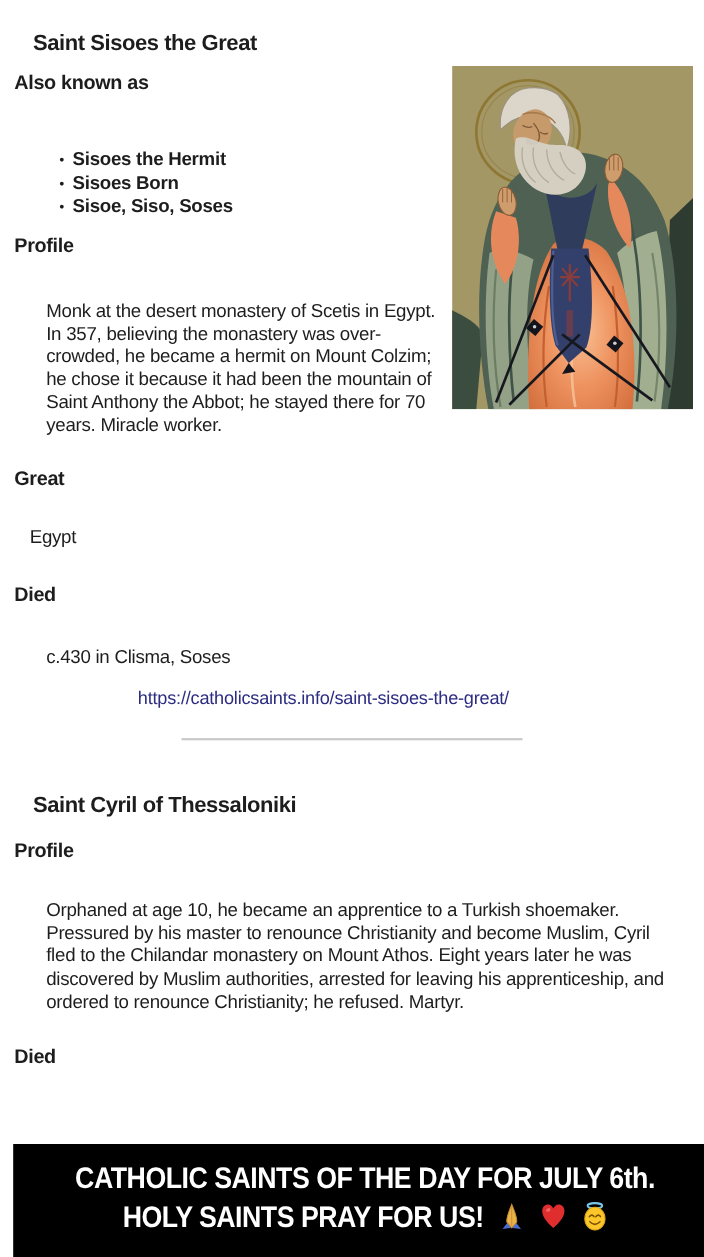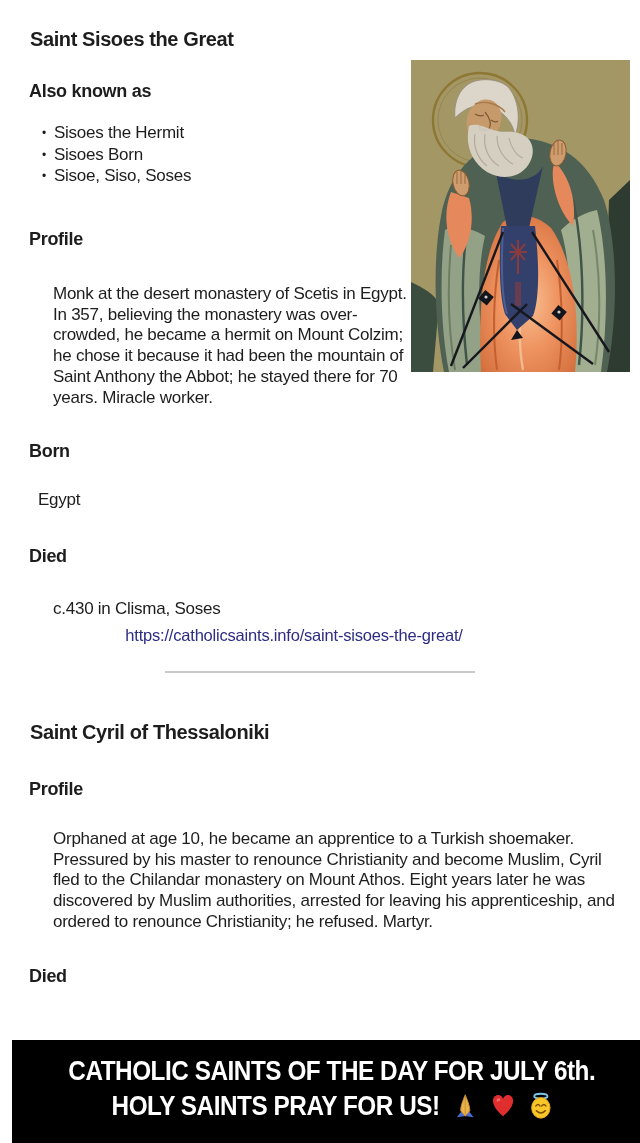--- a/index.html
+++ b/index.html
@@ -1,22 +1,22 @@
 <!DOCTYPE html>
 <html><head>
 <meta charset="utf-8">
 <style>
   html,body{margin:0;padding:0;background:#ffffff;}
   .page{position:relative;width:640px;height:1143px;background:#ffffff;overflow:hidden;
         font-family:"Liberation Sans","DejaVu Sans",sans-serif;color:#1d1d1d;}
   .abs{position:absolute;}
   .h1{font-size:20px;line-height:24px;font-weight:bold;letter-spacing:-0.4px;margin:17px;}
-  .h2{font-size:18px;line-height:22px;font-weight:bold;letter-spacing:-0.3px;margin:16px;}
-  .body-text{font-size:17px;line-height:20.7px;letter-spacing:-0.25px;margin:15px;}
-  .aka-list{list-style:none;margin:4px;padding:0;}
+  .h2{font-size:18px;line-height:22px;font-weight:bold;letter-spacing:-0.3px;margin:0;}
+  .body-text{font-size:17px;line-height:20.7px;letter-spacing:-0.25px;margin:4px;}
+  .aka-list{list-style:none;margin:16px;padding:0;font-weight:bold;}
   .aka-list li{display:flex;align-items:baseline;font-size:17px;line-height:20.7px;letter-spacing:-0.25px;}
   .aka-list li::before{content:"\2022";font-size:12px;margin-right:8px;position:relative;top:-1px;}
   .link-row{width:588px;text-align:center;}
   .src-link{color:#2c2c82;font-size:16.5px;letter-spacing:-0.2px;text-decoration:none;}
   .divider{left:165px;top:671px;width:310px;height:2px;background:#c9c9c9;}
   .icon-image{left:411px;top:60px;width:219px;height:312px;}
   .icon-image svg{display:block;}
   .footer{left:12px;top:1040px;width:640px;height:103px;background:#000000;color:#ffffff;
           display:flex;flex-direction:column;align-items:center;justify-content:center;}
   .fline{font-size:27px;line-height:35px;font-weight:bold;letter-spacing:-0.5px;
@@ -130,21 +130,21 @@
         <path d="M98,78 C100,88 106,96 112,98"></path>
       </g>
       <path d="M66,64 q7,6 14,5 q-6,4 -12,2 Z" fill="#cfc9bb"></path>
     </svg>
   </div>
 
   <h2 class="abs h2" style="left:13px;top:212px;">Profile</h2>
 
   <p class="abs body-text" style="left:38px;top:269px;width:371px;">Monk at the desert monastery of Scetis in Egypt. In 357, believing the monastery was over-crowded, he became a hermit on Mount Colzim; he chose it because it had been the mountain of Saint Anthony the Abbot; he stayed there for 70 years. Miracle worker.</p>
 
-  <h2 class="abs h2" style="left:13px;top:424px;">Born</h2>
+  <h2 class="abs h2" style="left:13px;top:424px;">Great</h2>
   <p class="abs body-text" style="left:23px;top:475px;">Egypt</p>
 
   <h2 class="abs h2" style="left:13px;top:529px;">Died</h2>
   <p class="abs body-text" style="left:38px;top:584px;">c.430 in Clisma, Soses</p>
 
   <div class="abs link-row" style="top:626px;">
     <a href="#" class="src-link">https://catholicsaints.info/saint-sisoes-the-great/</a>
   </div>
 
   <div class="abs divider"></div>

